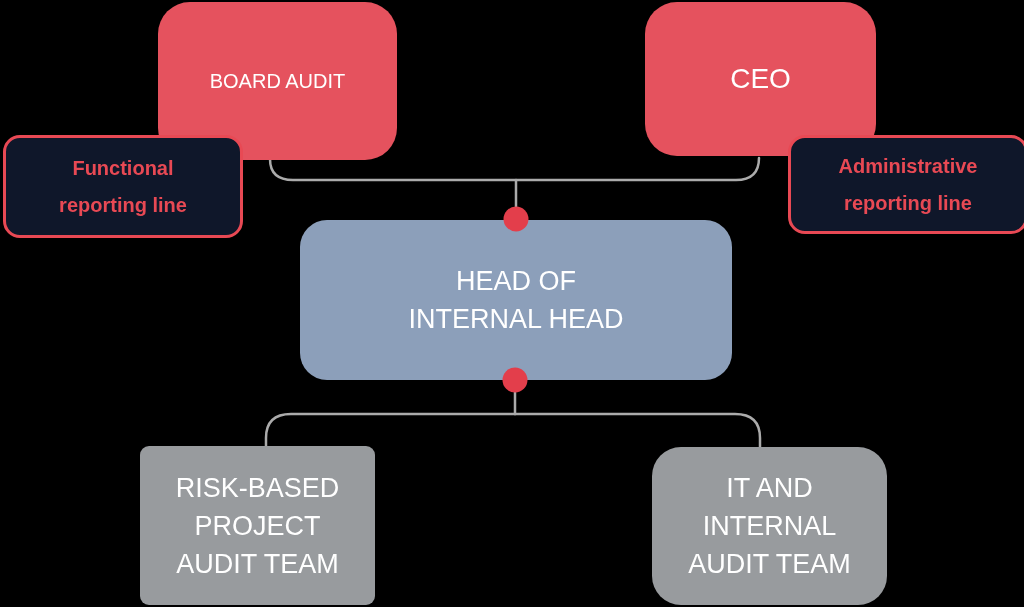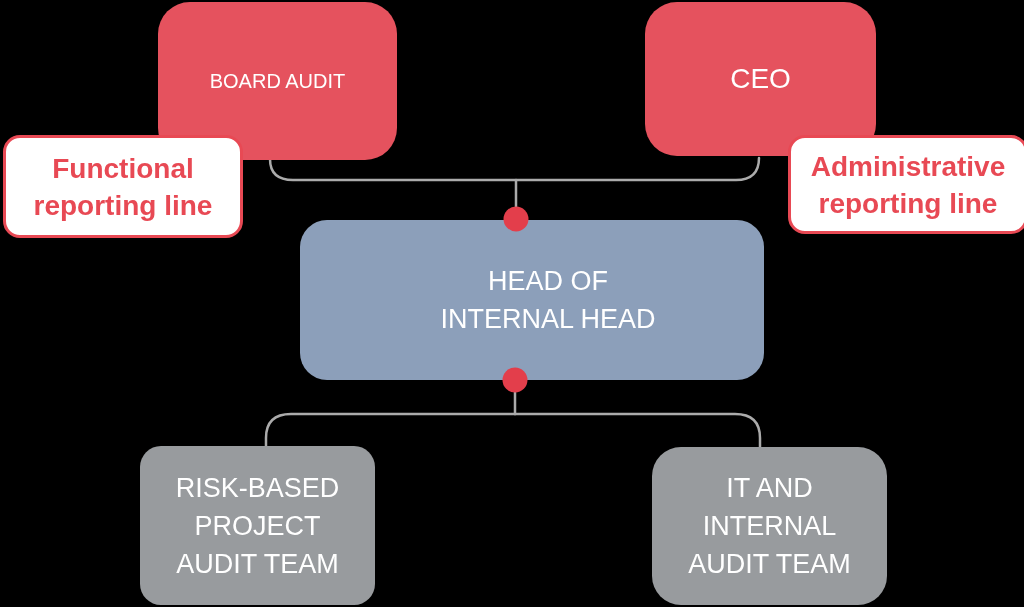--- a/index.html
+++ b/index.html
@@ -16,30 +16,30 @@
   }
   .node .ln{display:block;}
   .node-red{background:#E5525E;}
   .node-blue{background:#8C9FBA;}
   .node-gray{background:#989B9E;}
   .node-board{left:158px;top:2px;width:239px;height:158px;border-radius:32px;
     font-size:20px;line-height:37px;}
   .node-ceo{left:645px;top:2px;width:231px;height:154px;border-radius:32px;
     font-size:28px;line-height:38px;}
   .node-head{left:300px;top:220px;width:432px;height:160px;border-radius:27px;
-    font-size:27px;line-height:38px;padding-left:32px;}
-  .node-risk{left:140px;top:446px;width:235px;height:159px;border-radius:21px;
+    font-size:27px;line-height:38px;}
+  .node-risk{left:140px;top:446px;width:235px;height:159px;border-radius:9px;
     font-size:27px;line-height:38px;}
   .node-it{left:652px;top:447px;width:235px;height:158px;border-radius:29px;
     font-size:27px;line-height:38px;}
   .annotation{
     position:absolute;display:flex;flex-direction:column;justify-content:center;
     align-items:center;text-align:center;z-index:3;
-    background:#ffffff;border:3px solid #E84954;color:#E84954;
-    border-radius:17px;font-size:28px;line-height:37px;font-weight:bold;
+    background:#0f172a;border:3px solid #E84954;color:#E84954;
+    border-radius:17px;font-size:20px;line-height:37px;font-weight:bold;
   }
   .annot-functional{left:3px;top:135px;width:234px;height:97px;}
   .annot-administrative{left:788px;top:135px;width:234px;height:93px;}
 </style>
 </head>
 <body>
 
 <div class="canvas">
 
   <svg class="layer lines-layer" viewBox="0 0 1024 607" xmlns="http://www.w3.org/2000/svg">

